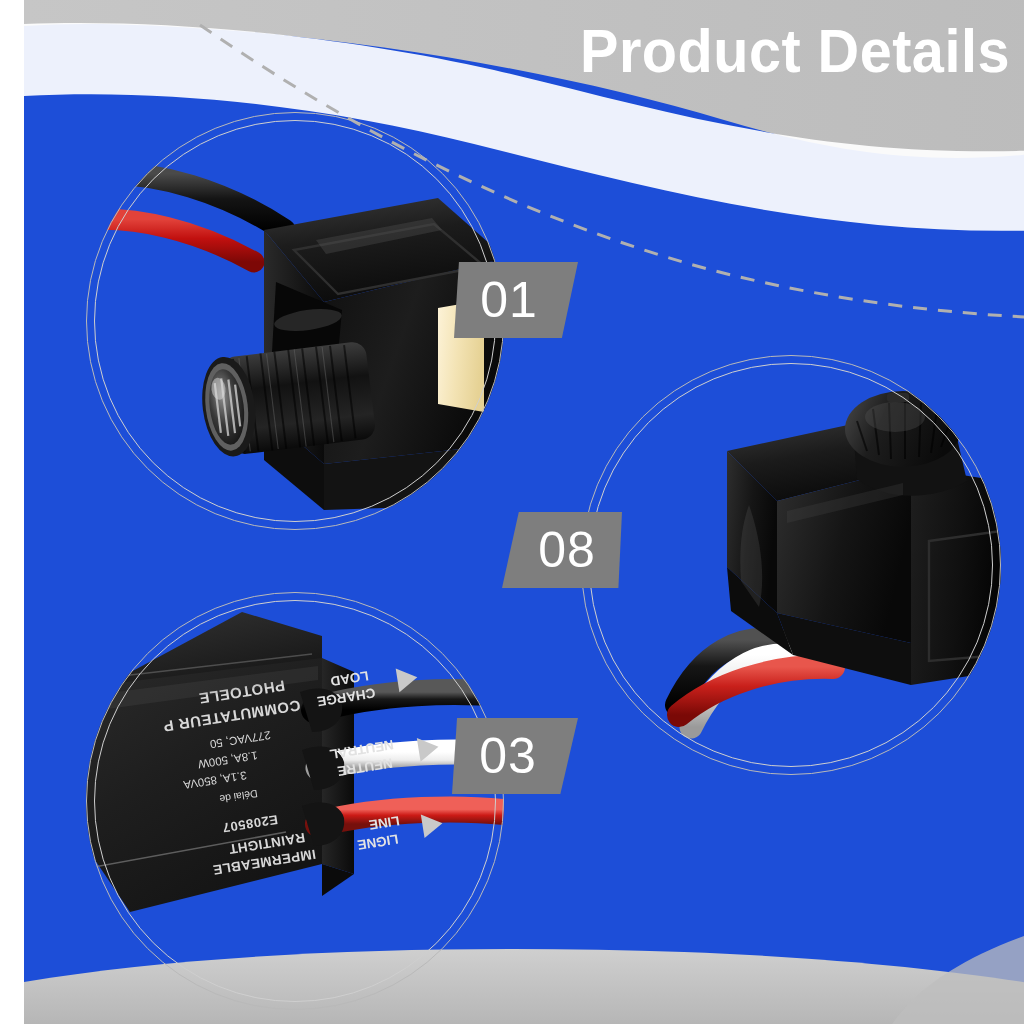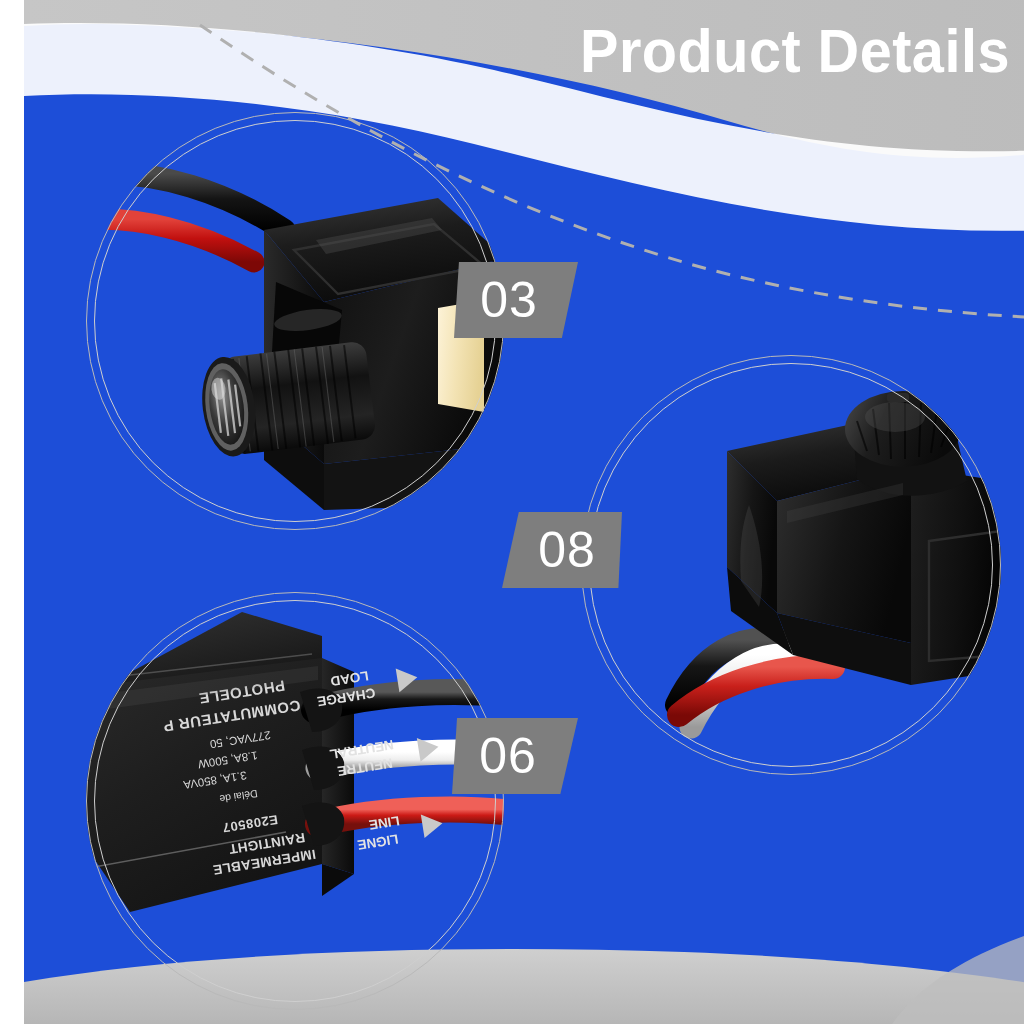--- a/index.html
+++ b/index.html
@@ -406,17 +406,17 @@
         <path d="M -8,278 L 200,240" stroke="#7a7a7a" stroke-width="1.6" opacity=".7" fill="none"></path>
         <path d="M 18,86 L 226,62" stroke="#6e6e6e" stroke-width="1.4" opacity=".6" fill="none"></path>
 
         <path d="M 0,104 L 232,74 L 232,88 L 0,120 Z" fill="#6a6a6a" opacity=".16"></path>
       </svg>
     </div>
   </div>
   <div class="ring-outer" id="ring3-o"></div>
   <div class="ring-inner" id="ring3-i"></div>
 
-  <div class="badge" id="badge1">03</div>
+  <div class="badge" id="badge1">01</div>
   <div class="badge" id="badge2">08</div>
-  <div class="badge" id="badge3">06</div>
+  <div class="badge" id="badge3">03</div>
 
 </div>
 
 </body></html>

